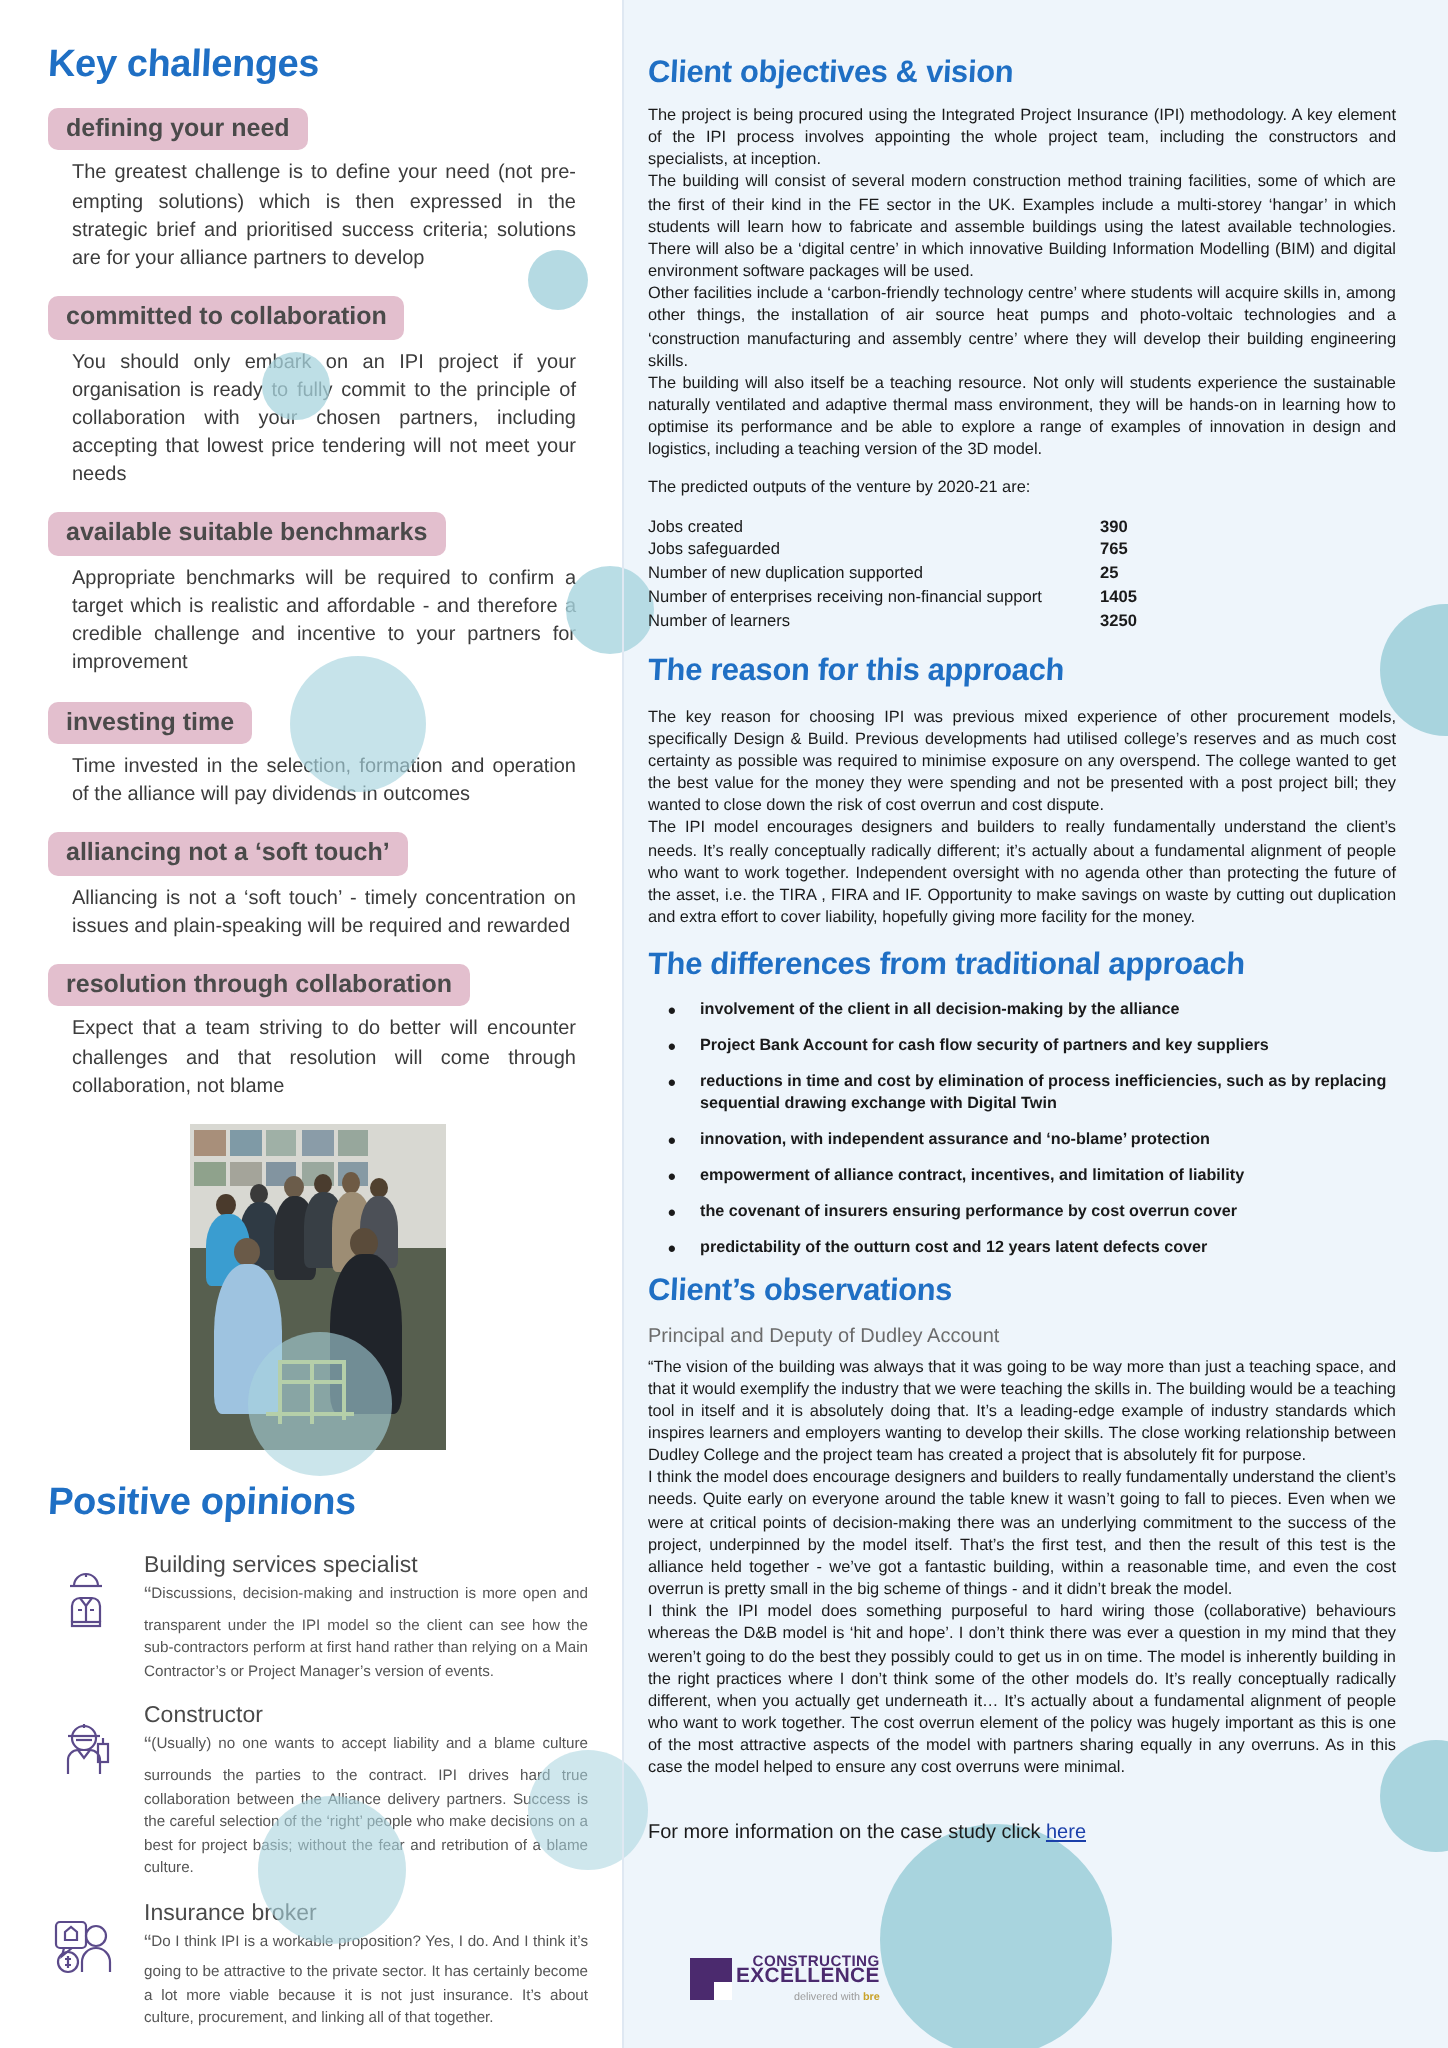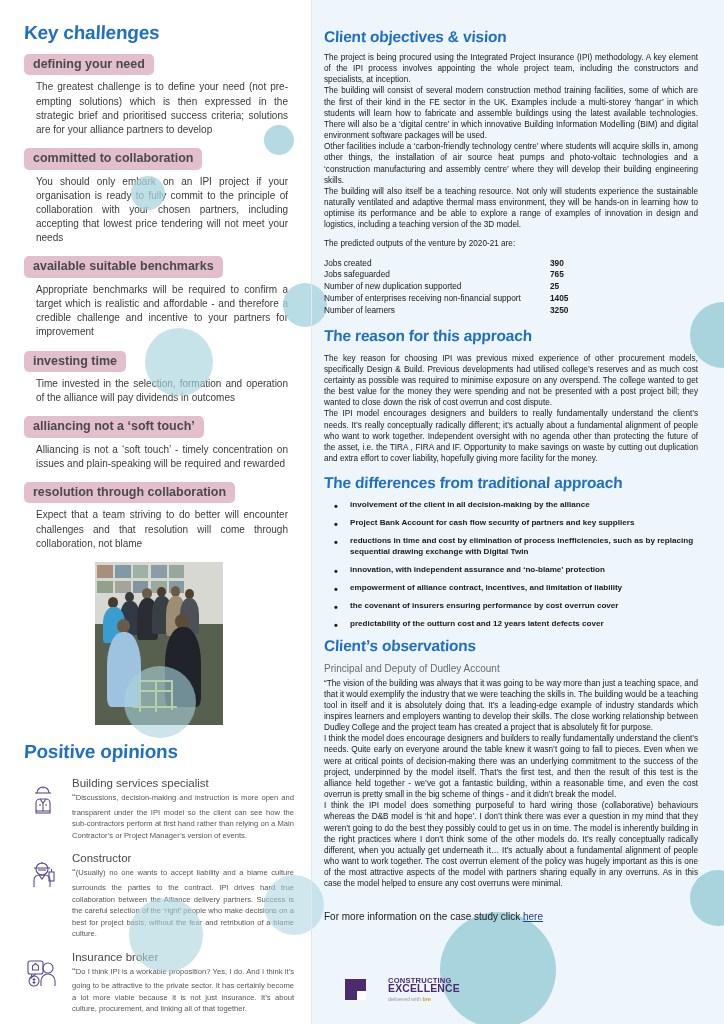--- a/index.html
+++ b/index.html
@@ -98,21 +98,21 @@
   .subhead {
     font-size:10px; color:#6b6b6b; margin:5px 0 4px 0; font-weight:normal;
   }
 
   .more-info {
     font-size:10px; color:#1a1a1a; margin-top:22px;
   }
   .more-info a { color:#1a3faa; text-decoration:underline; }
 
   
-  .logo { position:absolute; left:345px; bottom:22px; display:flex; align-items:center; gap:22px; z-index:4; }
+  .logo { position:absolute; left:345px; bottom:22px; display:flex; align-items:center; gap:2px; z-index:4;text-align:right; }
   .logo-mark { width:21px; height:21px; background:#4b2a6e; position:relative; }
   .logo-mark::after {
     content:""; position:absolute; right:0; bottom:0; width:9px; height:9px; background:#ffffff;
   }
   .logo-txt { line-height:1; }
   .logo-l1 { font-size:7.6px; font-weight:bold; color:#4b2a6e; letter-spacing:0.2px; }
   .logo-l2 { font-size:10.4px; font-weight:bold; color:#4b2a6e; letter-spacing:0.2px; }
   .logo-l3 { font-size:5.4px; color:#9b9b9b; margin-top:2px; }
   .logo-l3 b { color:#c9a227; }
 

